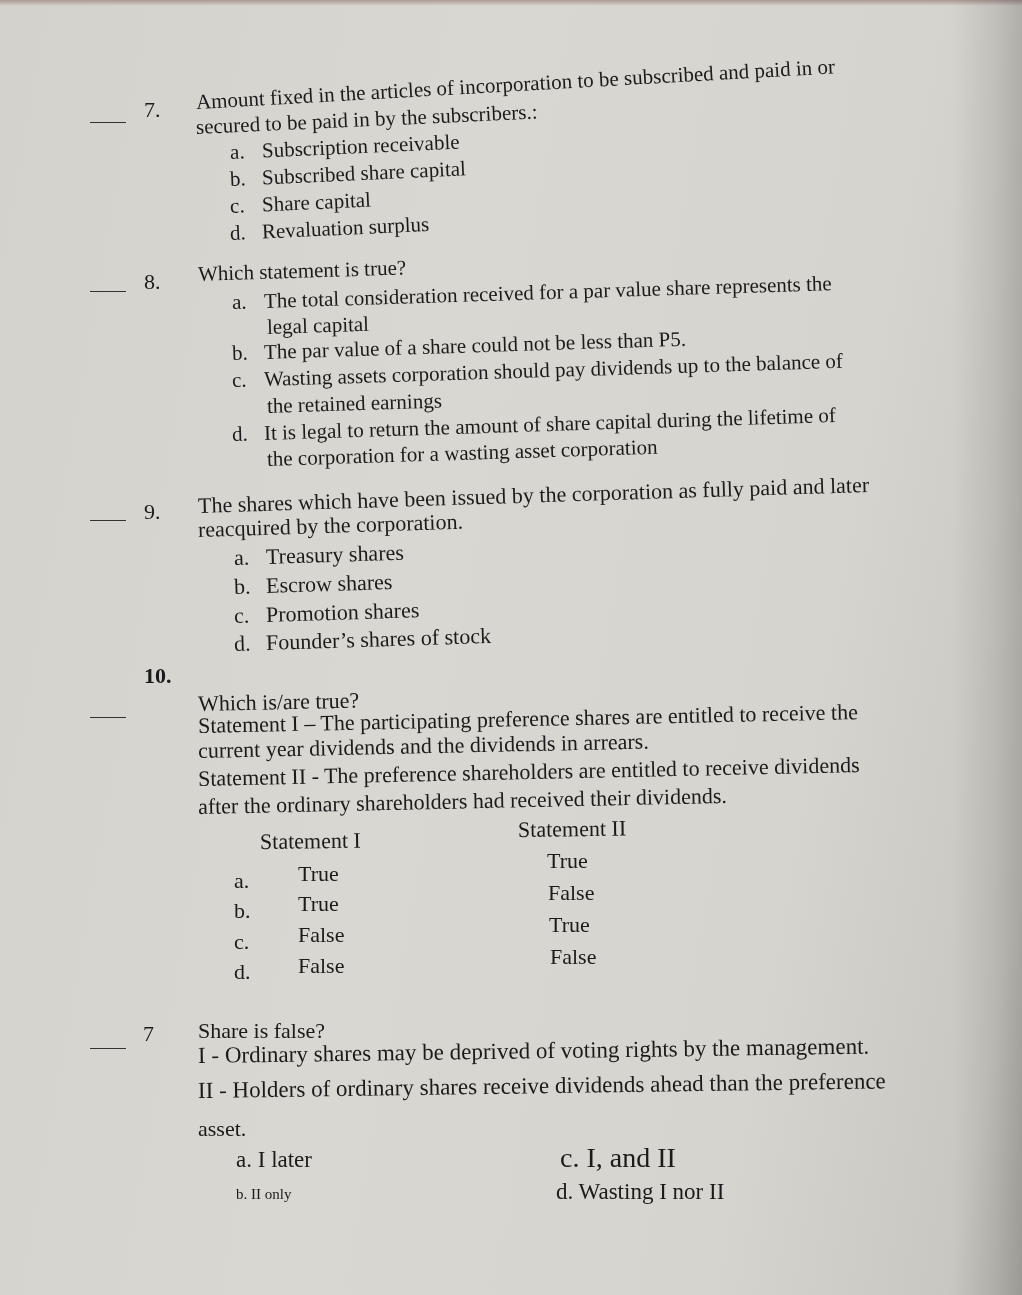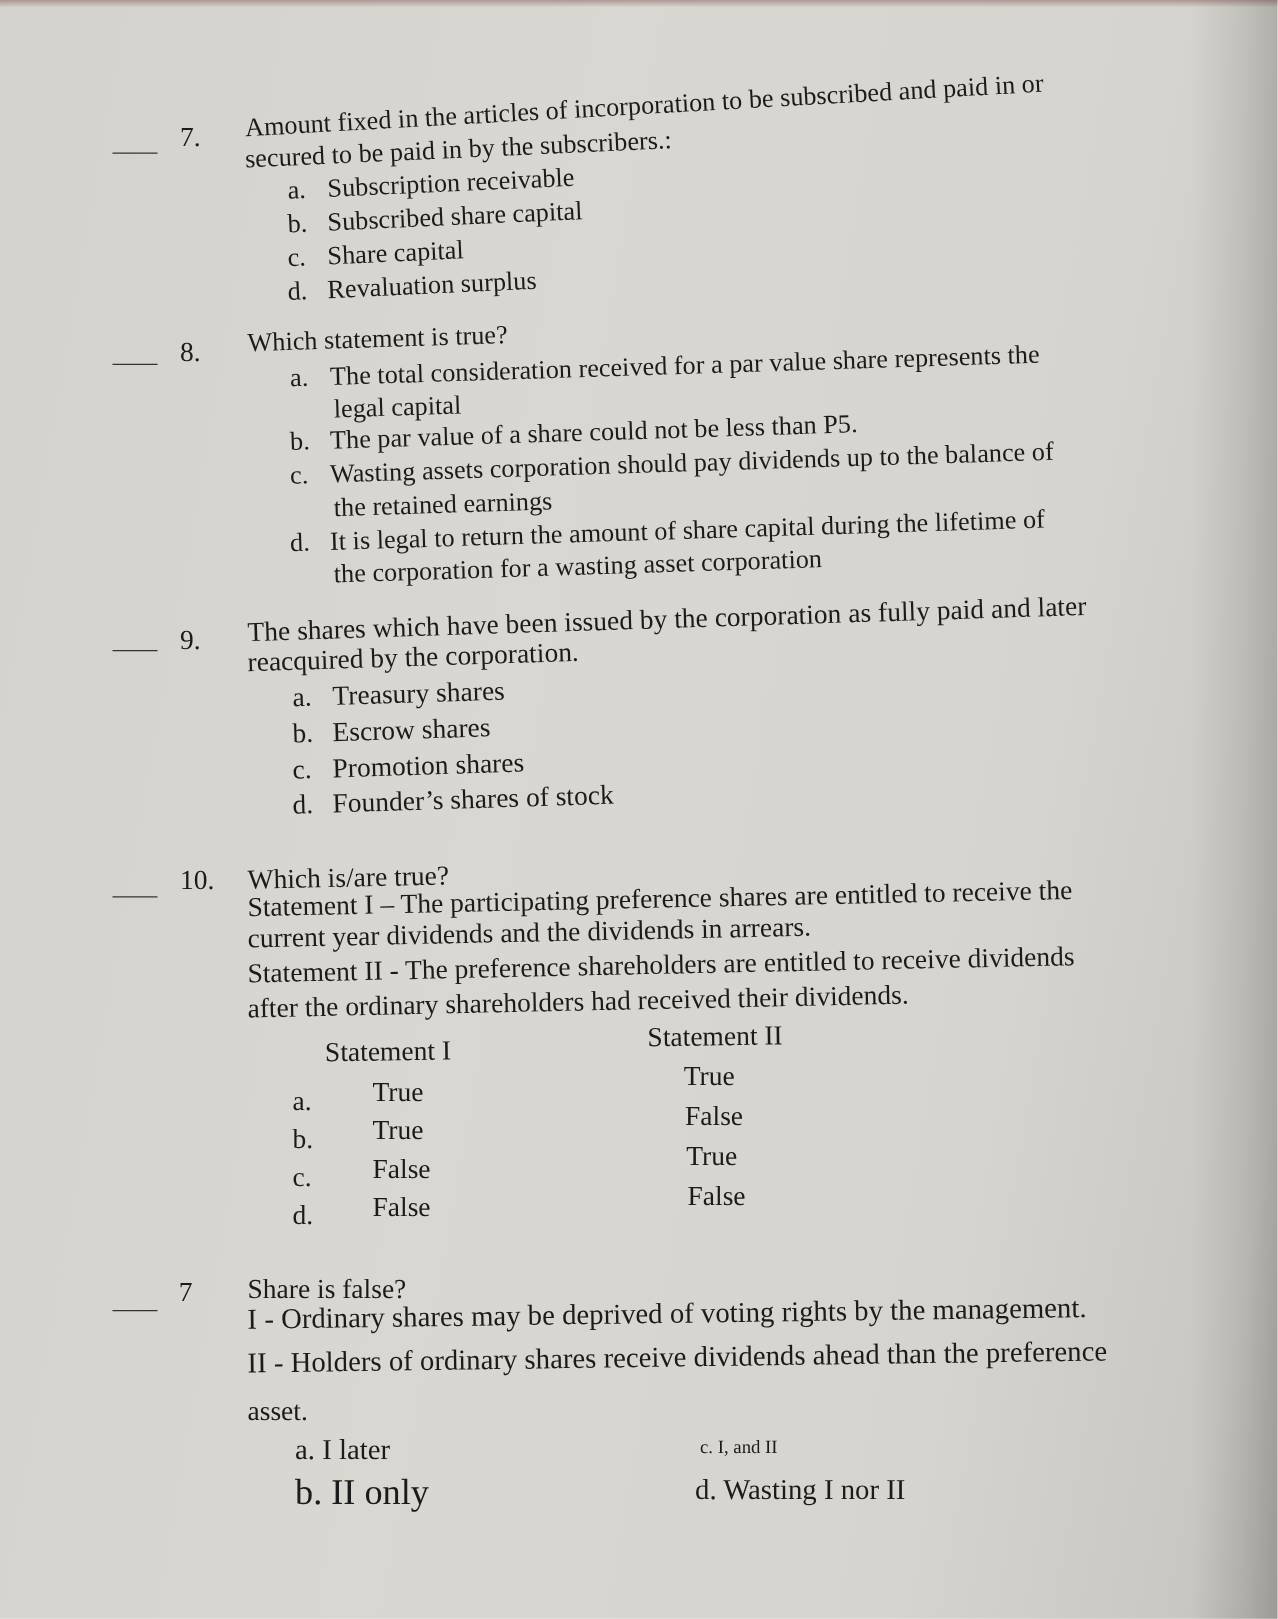--- a/index.html
+++ b/index.html
@@ -70,21 +70,21 @@
   <div class="text tilt-c" style="top:492px; left:198px;">The shares which have been issued by the corporation as fully paid and later</div>
   <div class="text tilt-c" style="top:516px; left:198px;">reacquired by the corporation.</div>
   <div class="opt tilt-c" style="top:544px; left:234px;"><span class="letter">a.</span><span>Treasury shares</span></div>
   <div class="opt tilt-c" style="top:573px; left:234px;"><span class="letter">b.</span><span>Escrow shares</span></div>
   <div class="opt tilt-c" style="top:602px; left:234px;"><span class="letter">c.</span><span>Promotion shares</span></div>
   <div class="opt tilt-c" style="top:630px; left:234px;"><span class="letter">d.</span><span>Founder’s shares of stock</span></div>
 </div>
 
 <div class="q" style="top:0;">
   <div class="blank" style="top:717px;"></div>
-  <div class="num" style="top:690px;">10.</div>
+  <div class="num" style="top:662px;font-weight:bold;">10.</div>
   <div class="text tilt-d" style="top:690px; left:198px;">Which is/are true?</div>
   <div class="text tilt-d" style="top:712px; left:198px;">Statement I – The participating preference shares are entitled to receive the</div>
   <div class="text tilt-d" style="top:737px; left:198px;">current year dividends and the dividends in arrears.</div>
   <div class="text tilt-d" style="top:765px; left:198px;">Statement II - The preference shareholders are entitled to receive dividends</div>
   <div class="text tilt-d" style="top:793px; left:198px;">after the ordinary shareholders had received their dividends.</div>
   <div class="col tilt-e" style="top:828px; left:260px;">Statement I</div>
   <div class="col tilt-e" style="top:816px; left:518px;">Statement II</div>
 
   <div>
     <div class="col" style="top:867px; left:234px;">a.</div>
@@ -109,16 +109,16 @@
 </div>
 
 <div class="q" style="top:0;">
   <div class="blank" style="top:1048px;"></div>
   <div class="num" style="top:1020px; left:143px;">7</div>
   <div class="text" style="top:1017px; left:198px;">Share is false?</div>
   <div class="text tilt-e" style="top:1042px; left:198px; font-size:23px;">I - Ordinary shares may be deprived of voting rights by the management.</div>
   <div class="text tilt-e" style="top:1077px; left:198px; font-size:23px;">II - Holders of ordinary shares receive dividends ahead than the preference</div>
   <div class="text" style="top:1115px; left:198px;">asset.</div>
   <div class="opt" style="top:1146px; left:236px; font-size:23px;"><span>a.</span> <span>I later</span></div>
-  <div class="opt" style="top:1180px; left:236px; font-size:29px;"><span>b.</span> <span>II only</span></div>
-  <div class="opt" style="top:1144px; left:560px; font-size:15px;"><span>c.</span> <span>I, and II</span></div>
+  <div class="opt" style="top:1180px; left:236px; font-size:15px;"><span>b.</span> <span>II only</span></div>
+  <div class="opt" style="top:1144px; left:560px; font-size:28px;"><span>c.</span> <span>I, and II</span></div>
   <div class="opt" style="top:1178px; left:556px; font-size:23px;"><span>d.</span> <span>Wasting I nor II</span></div>
 </div>
 
 </body></html>

